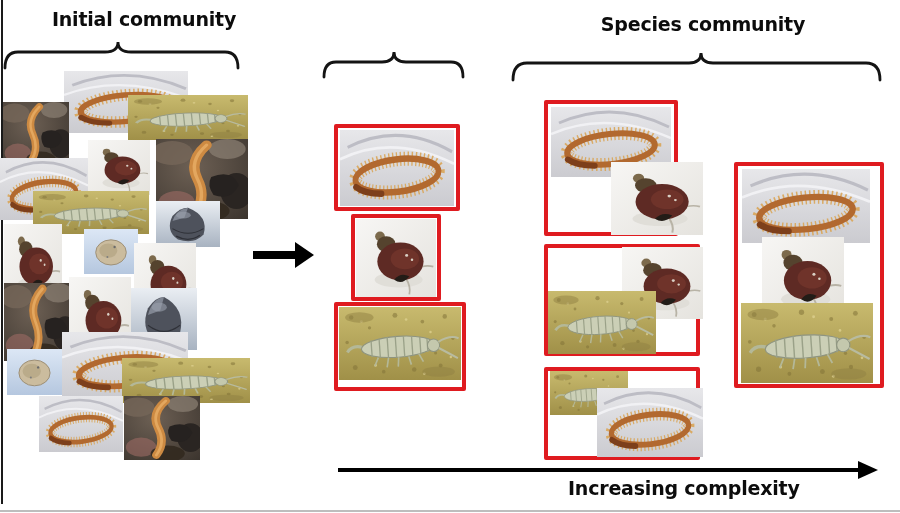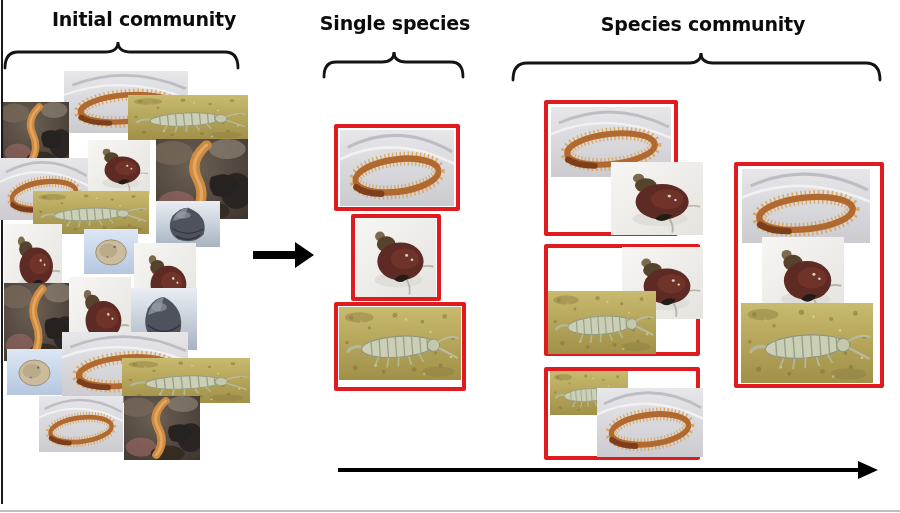--- a/index.html
+++ b/index.html
@@ -153,22 +153,22 @@
         <path d="M18,33 Q35,44 52,33" stroke="#2f3138" stroke-width="1.2" fill="none"></path>
         <ellipse cx="30" cy="17" rx="8" ry="4" fill="#9aa0ac" opacity="0.6"></ellipse>
       </g>
     </defs>
   </svg>
 
   <div class="vline"></div>
   <div class="hline"></div>
 
   <div class="title" style="left:144px;top:8px;">Initial community</div>
-  <div class="title" style="left:395px;top:12px;">Single species</div>
   <div class="title" style="left:703px;top:13px;">Species community</div>
+  <div class="title" style="left:568px;top:477px;transform:none;">Increasing complexity</div>
 
   <div class="layer" id="layer-collage">
       <div class="photo" style="left: 64px; top: 71px; width: 124px; height: 62px;">
         <svg viewBox="0 0 120 70" preserveAspectRatio="none">
           <use href="#art-ragworm"></use>
         </svg>
       </div>
       <div class="photo" style="left: 128px; top: 95px; width: 120px; height: 45px;">
         <svg viewBox="0 0 120 70" preserveAspectRatio="none">
           <use href="#art-amphipod"></use>

